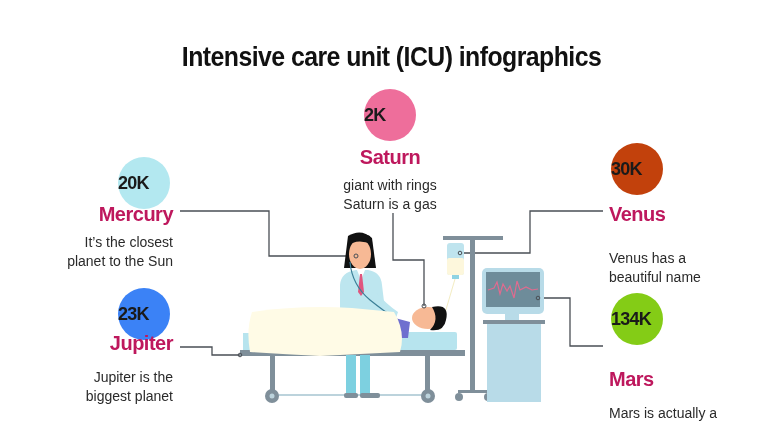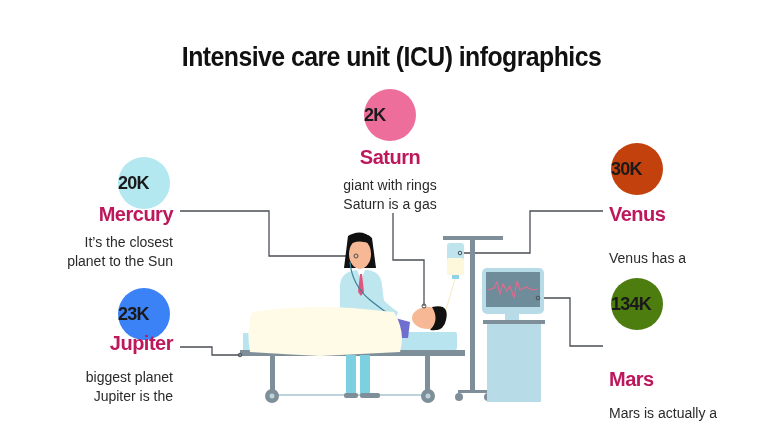--- a/index.html
+++ b/index.html
@@ -34,33 +34,34 @@
 <div class="desc right" style="left:40px;top:233px;width:133px;">
   <div>It’s the closest</div>
   <div>planet to the Sun</div>
 </div>
 
 <div class="stat" style="left:118px;top:288px;background:#3b82f6;">
   <span>23K</span>
 </div>
 <div class="label right" style="left:60px;top:332px;width:113px;">Jupiter</div>
 <div class="desc right" style="left:40px;top:368px;width:133px;">
+  <div>Jupiter is the</div>
   <div>biggest planet</div>
-  <div>Jupiter is the</div>
 </div>
 
 <div class="stat" style="left:611px;top:143px;background:#c2410c;">
   <span>30K</span>
 </div>
 <div class="label" style="left:609px;top:203px;">Venus</div>
 <div class="desc" style="left:609px;top:233px;margin-top:16px;">
   <div>Venus has a</div>
+  <div>beautiful name</div>
 </div>
 
-<div class="stat" style="left:611px;top:278px;background:#4d7c0f;">
+<div class="stat" style="left:611px;top:293px;background:#84cc16;">
   <span>134K</span>
 </div>
 <div class="label" style="left:609px;top:340px;margin-top:28px;">Mars</div>
 <div class="desc" style="left:609px;top:368px;margin-top:36px;">
   <div>Mars is actually a</div>
 </div>
 
 <svg class="lines" width="783" height="440" viewBox="0 0 783 440">
 
   <g stroke="#4a4f55" stroke-width="1.3" fill="none">

